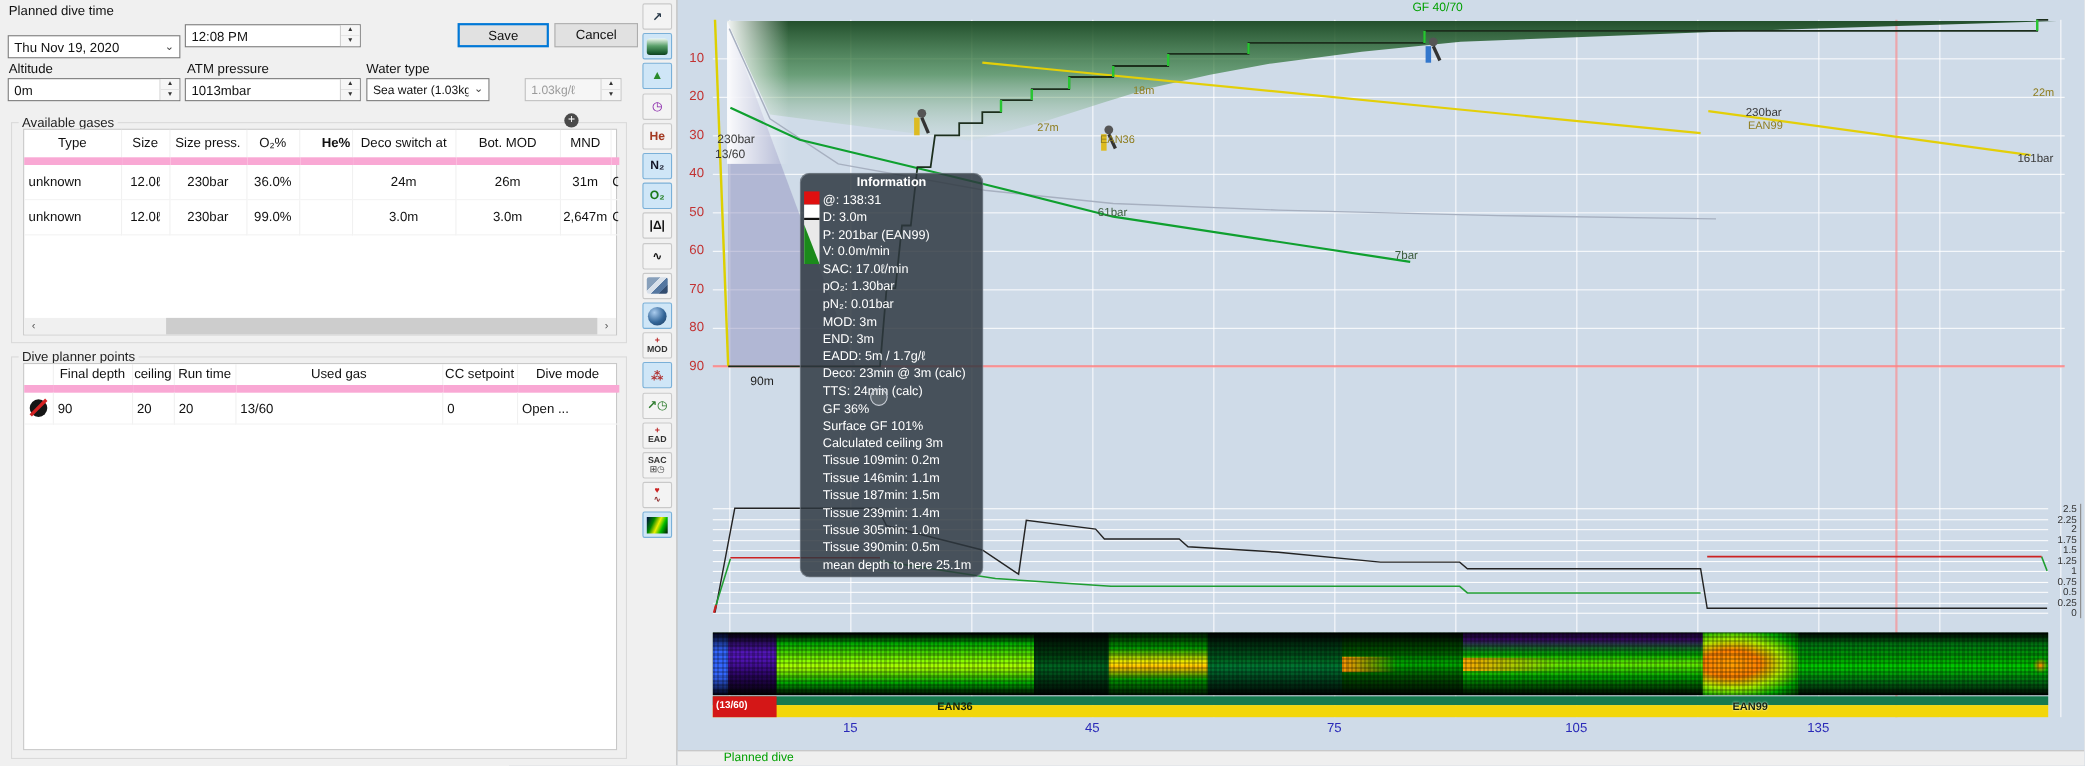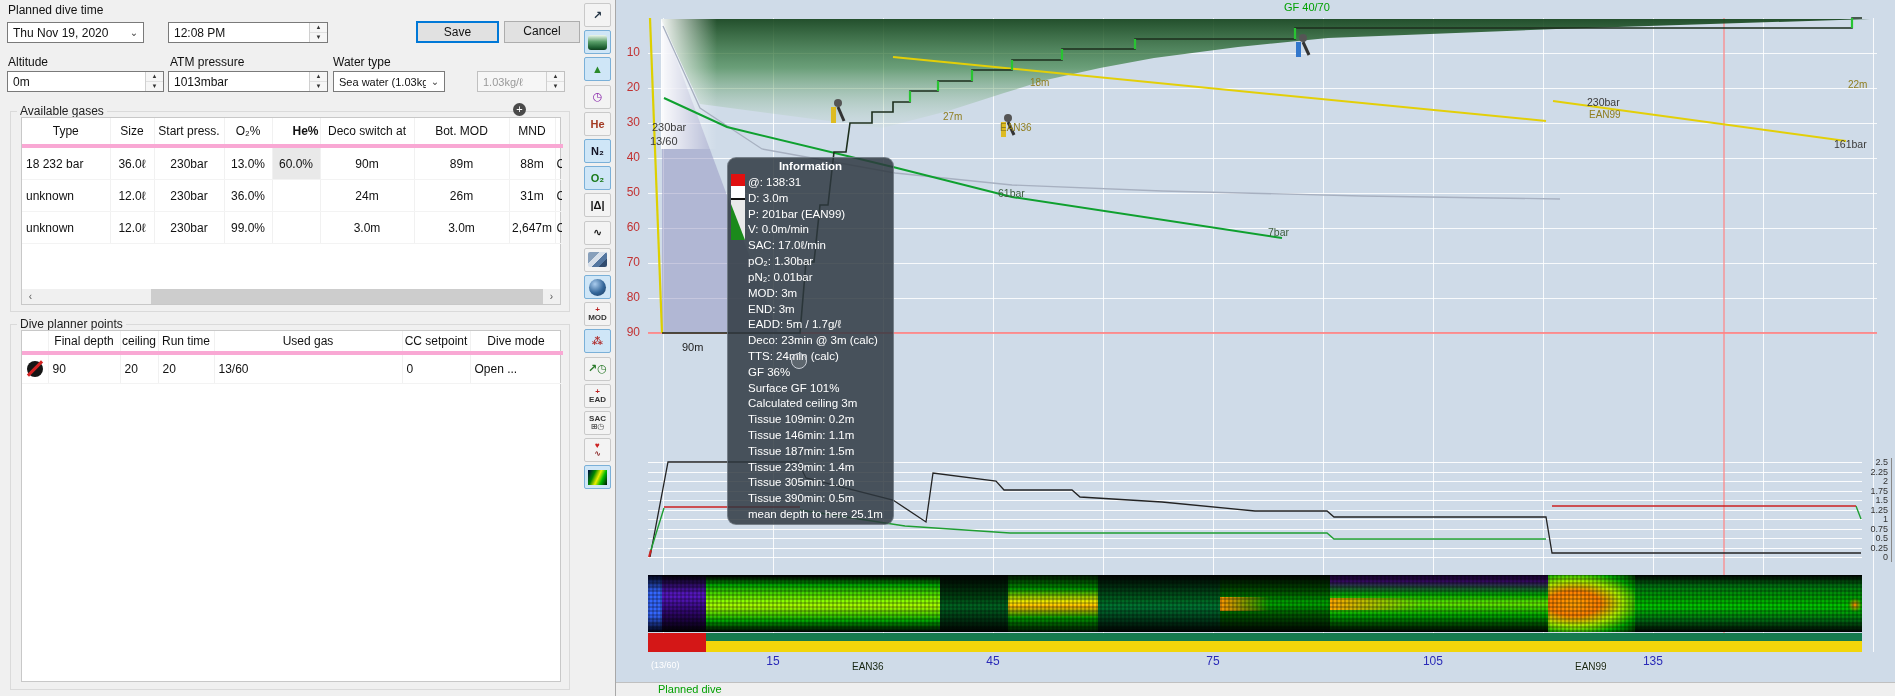--- a/index.html
+++ b/index.html
@@ -17,21 +17,21 @@
 
   .btn{position:absolute;height:22px;background:#e1e1e1;border:1px solid #adadad;font-size:12px;text-align:center;line-height:19px;box-sizing:border-box;color:#111;}
   .btn.def{border:2px solid #0078d7;}
 
   .gbox{position:absolute;border:1px solid #dadada;}
   .gtitle{position:absolute;background:#f0f0f0;font-size:12px;color:#222;padding:0 3px;white-space:nowrap;}
   .addbtn{position:absolute;width:13px;height:13px;border-radius:50%;background:#4a4a4a;color:#fff;font-size:11px;line-height:12px;text-align:center;}
 
   .whitebox{position:absolute;background:#fff;border:1px solid #c8c8c8;box-sizing:border-box;}
   table.tbl{border-collapse:collapse;table-layout:fixed;font-size:12px;width:540px;color:#111;}
-  table.tbl th{font-weight:normal;border-bottom:4px solid #f9a8d4;border-right:1px solid #f1f1f1;overflow:hidden;white-space:nowrap;}
+  table.tbl th{font-weight:normal;border-bottom:7px solid #f9a8d4;border-right:1px solid #f1f1f1;overflow:hidden;white-space:nowrap;}
   table.tbl td{border-bottom:1px solid #f3f3f3;border-right:1px solid #f1f1f1;text-align:center;overflow:hidden;white-space:nowrap;}
   table.tbl th.b{font-weight:bold;text-align:right;}
   table.tbl td.l{text-align:left;padding-left:4px;}
   table.tbl td.sel{background:#e9e9e9;}
   .gasrow td{height:29px;}
   .plrow td{height:26px;}
 
   .hscroll{position:absolute;height:15px;background:#f0f0f0;display:flex;}
   .hscroll .arr{width:17px;text-align:center;font-size:10px;color:#555;line-height:15px;}
   .hscroll .track{flex:1;position:relative;}
@@ -64,42 +64,42 @@
   .ann.axis-p{color:#333;font-size:9px;width:30px;text-align:right;}
   .ann.gf{color:#00a000;font-size:11px;}
   .ann.tab{color:#00a000;font-size:11px;}
 
   #heatmap{position:absolute;left:648px;top:575px;width:1214px;height:57px;overflow:hidden;background:#020;}
   #heatmap .seg{position:absolute;top:0;height:57px;}
   #heatmap .tex{position:absolute;left:0;top:0;width:100%;height:100%;
      background:repeating-linear-gradient(90deg,rgba(0,0,0,.20) 0 2px,rgba(255,255,255,0) 2px 4px),
                 repeating-linear-gradient(0deg,rgba(0,0,0,.22) 0 2px,rgba(255,255,255,0) 2px 4px);}
   .ribbon{position:absolute;overflow:hidden;}
-  .ribbon-lbl{position:absolute;font-size:10px;font-weight:normal;color:#15230f;white-space:nowrap;margin-top:24px;}
+  .ribbon-lbl{position:absolute;font-size:10px;font-weight:bold;color:#15230f;white-space:nowrap;}
 
   #tooltip{position:absolute;left:727px;top:157px;width:167px;height:368px;background:rgba(45,55,63,.84);
      border:1px solid rgba(200,210,220,.35);border-radius:9px;z-index:5;color:#fff;box-sizing:border-box;}
   #tooltip .ttl{font-size:11.5px;font-weight:bold;text-align:center;margin-top:2px;}
   #tooltip .tlines{position:absolute;left:20px;top:17px;right:2px;font-size:11.5px;line-height:15.82px;white-space:nowrap;}
   #tooltip .leg{position:absolute;left:3px;top:16px;width:14px;}
   #tooltip .leg .r{height:12px;background:#e01010;}
   #tooltip .leg .w{height:12px;background:#fff;border-bottom:2px solid #111;}
   #tooltip .leg .t{height:40px;background:#e9e9e9;position:relative;overflow:hidden;}
   #tooltip .leg .t::after{content:"";position:absolute;left:0;bottom:0;border-bottom:36px solid #1b8a1b;border-right:14px solid transparent;}
 
   #cursor-ring{position:absolute;left:791px;top:353px;width:14px;height:14px;border:1.5px solid #c9ced6;border-radius:50%;z-index:6;background:rgba(255,255,255,.12);}
 </style>
 </head>
 <body>
 
 <div id="app">
 
   <div class="lbl" style="left:8px;top:3px;">Planned dive time</div>
 
-  <div class="ctl" style="left:7px;top:22px;width:137px;text-align:center;">
+  <div class="ctl" style="left:7px;top:32px;width:157px;text-align:center;">
     <span class="v">Thu Nov 19, 2020</span>
     <span class="dd">⌄</span>
   </div>
   <div class="ctl" style="left:168px;top:22px;width:160px;">
     <span class="v">12:08 PM</span>
     <span class="ud">
         <i>▲</i>
         <i>▼</i>
       </span>
   </div>
@@ -150,41 +150,30 @@
           <col style="width:48px">
           <col style="width:94px">
           <col style="width:95px">
           <col style="width:46px">
           <col style="width:7px">
         </colgroup>
       <thead>
           <tr style="height:28px;" id="gases-head">
             <th>Type</th>
             <th>Size</th>
-            <th>Start press.</th>
+            <th>Size press.</th>
             <th>O₂%</th>
             <th class="b">He%</th>
             <th>Deco switch at</th>
             <th>Bot. MOD</th>
             <th>MND</th>
             <th></th>
           </tr>
         </thead>
       <tbody id="gases-body">
-          <tr class="gasrow">
-            <td class="l">18 232 bar</td>
-            <td>36.0ℓ</td>
-            <td>230bar</td>
-            <td>13.0%</td>
-            <td class="sel">60.0%</td>
-            <td>90m</td>
-            <td>89m</td>
-            <td>88m</td>
-            <td>C</td>
-          </tr>
           <tr class="gasrow">
             <td class="l">unknown</td>
             <td>12.0ℓ</td>
             <td>230bar</td>
             <td>36.0%</td>
             <td></td>
             <td>24m</td>
             <td>26m</td>
             <td>31m</td>
             <td>C</td>

